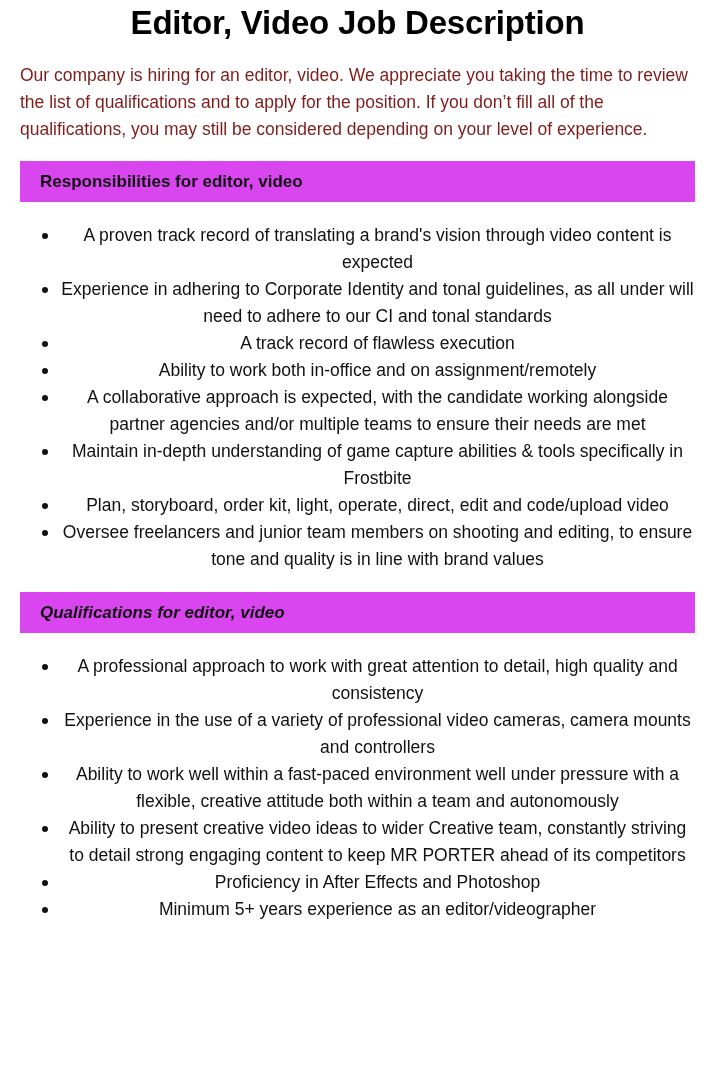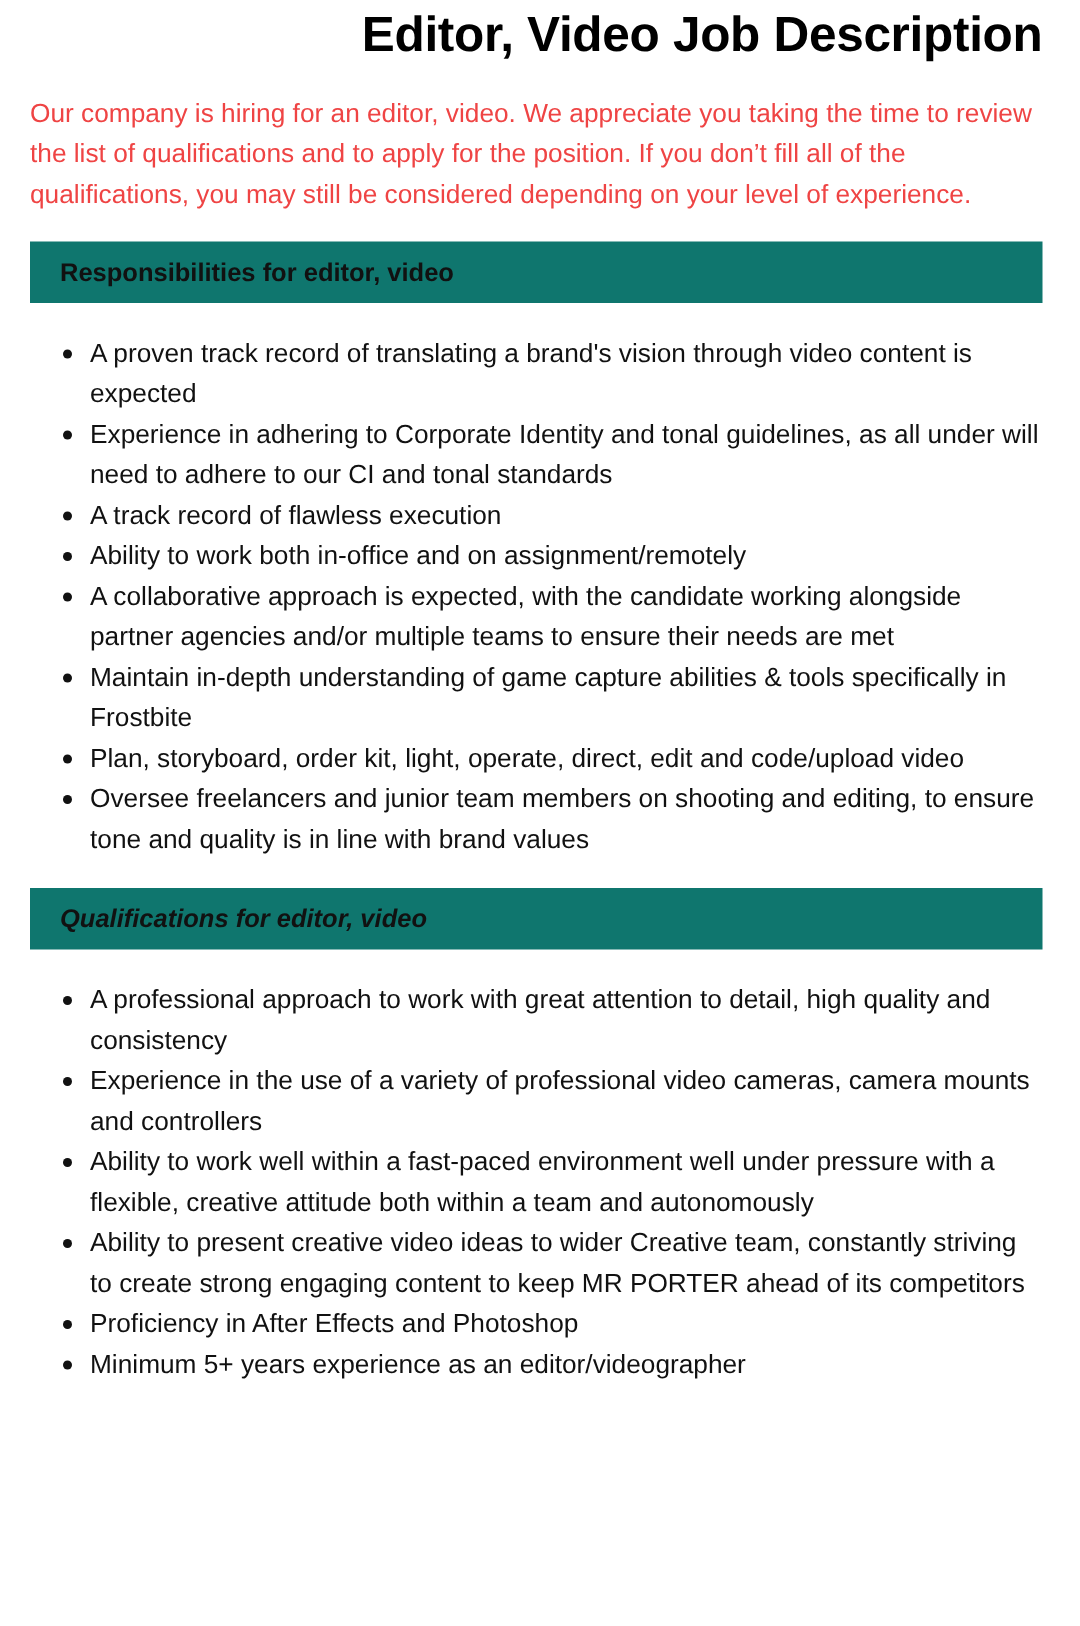--- a/index.html
+++ b/index.html
@@ -18,48 +18,49 @@
       padding: 0 25px 0 20px;
       box-sizing: border-box;
       width: 720px;
     }
     h1.title {
       margin: 0;
       padding-top: 3px;
       font-size: 33px;
       line-height: 40px;
       font-weight: bold;
-      text-align: right;
+      text-align: center;
       color: #000000;
       letter-spacing: -0.2px;
     }
     p.intro {
       margin: 19px 0 0 0;
       font-size: 17.5px;
       line-height: 27px;
-      color: #ef4444;
+      color: #7f1d1d;
     }
     .section-header {
       margin-top: 18px;
       height: 41px;
-      background: #0f766e;
+      background: #d946ef;
       box-sizing: border-box;
       padding: 0 20px;
       display: flex;
       align-items: center;
     }
     .section-header span {
       font-size: 17px;
       font-weight: bold;
       color: #111111;
     }
     ul.items {
       margin: 20px 0 0 0;
       padding: 0 0 0 40px;
       list-style: none;
+      text-align: center;
     }
     ul.items li {
       position: relative;
       font-size: 17.5px;
       line-height: 27px;
       color: #111111;
     }
     ul.items li .bullet {
       position: absolute;
       left: -18px;
@@ -95,17 +96,17 @@
     <li><span class="bullet"></span><span>Oversee freelancers and junior team members on shooting and editing, to ensure tone and quality is in line with brand values</span></li>
   </ul>
 
   <div class="section-header section-qual">
     <span>Qualifications for editor, video</span>
   </div>
   <ul class="items">
     <li><span class="bullet"></span><span>A professional approach to work with great attention to detail, high quality and consistency</span></li>
     <li><span class="bullet"></span><span>Experience in the use of a variety of professional video cameras, camera mounts and controllers</span></li>
     <li><span class="bullet"></span><span>Ability to work well within a fast-paced environment well under pressure with a flexible, creative attitude both within a team and autonomously</span></li>
-    <li><span class="bullet"></span><span>Ability to present creative video ideas to wider Creative team, constantly striving to create strong engaging content to keep MR PORTER ahead of its competitors</span></li>
+    <li><span class="bullet"></span><span>Ability to present creative video ideas to wider Creative team, constantly striving to detail strong engaging content to keep MR PORTER ahead of its competitors</span></li>
     <li><span class="bullet"></span><span>Proficiency in After Effects and Photoshop</span></li>
     <li><span class="bullet"></span><span>Minimum 5+ years experience as an editor/videographer</span></li>
   </ul>
 </div>
 
 </body></html>

